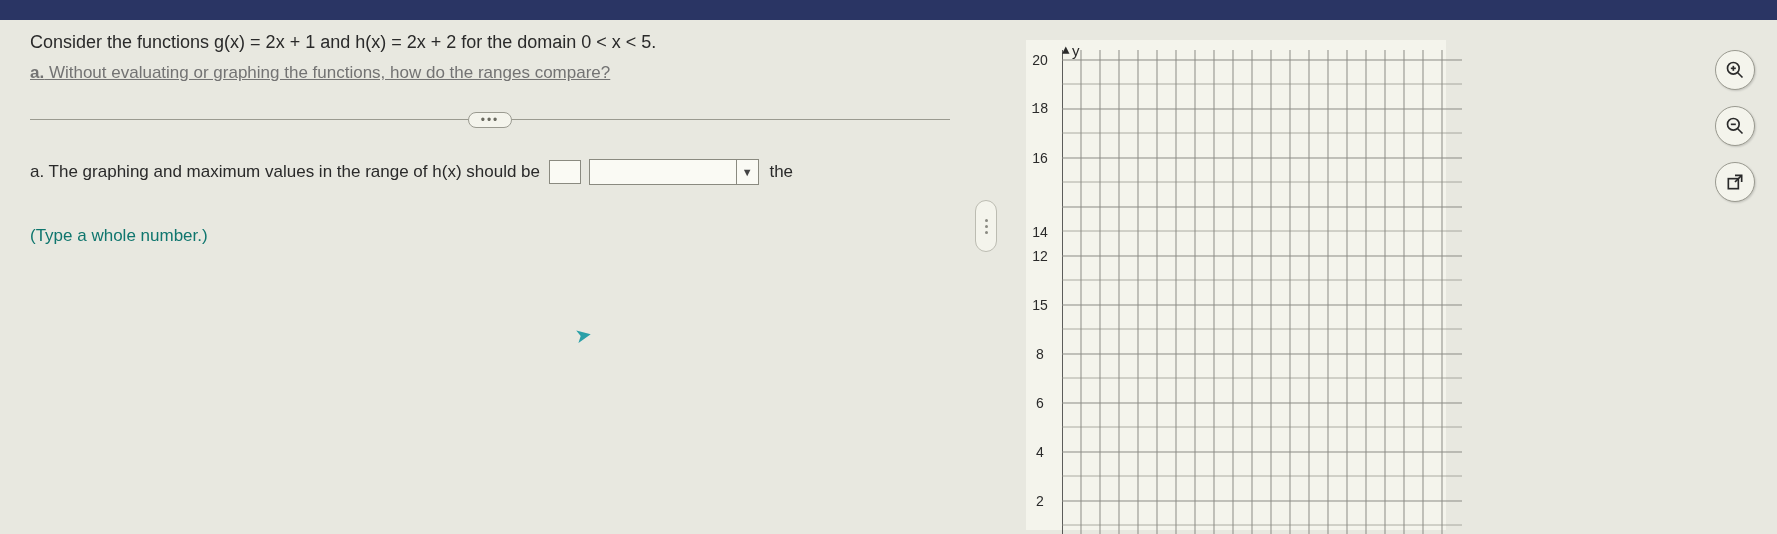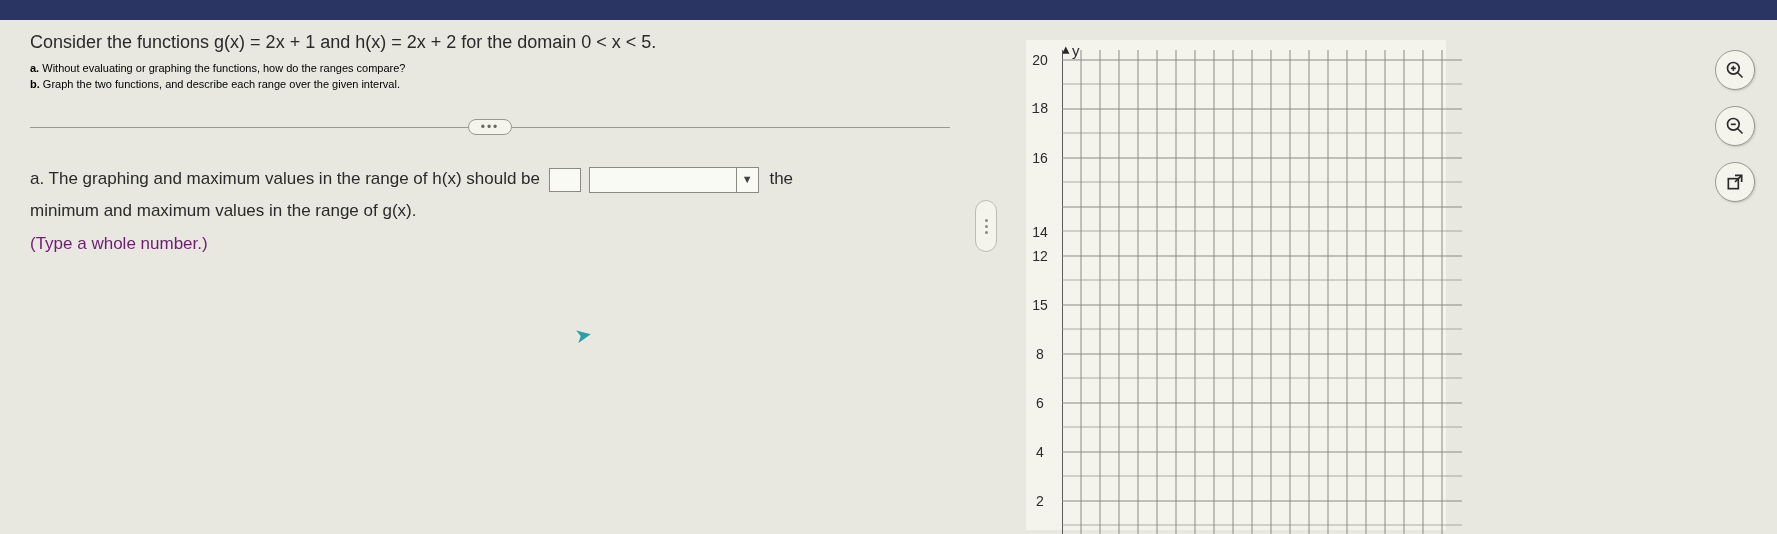--- a/index.html
+++ b/index.html
@@ -7,32 +7,32 @@
       font-family: Arial, sans-serif;
       background: #e8e8e0;
       width: 1777px;
       height: 534px;
       position: relative;
       overflow: hidden;
     }
     .top-bar { position: absolute; top: 0; left: 0; right: 0; height: 20px; background: #2a3564; }
     .content { position: absolute; top: 30px; left: 30px; width: 920px; }
     .problem-stem { font-size: 18px; color: #2a2a2a; line-height: 1.4; margin-bottom: 6px; }
-    .part { font-size: 11px; color: #000000; line-height: 1.45; }
+    .part { font-size: 17px; color: #737373; line-height: 1.45; text-decoration: underline; }
     .part .bold { font-weight: bold; }
     .divider-wrap { display: flex; align-items: center; margin: 26px 0 28px 0; }
     .divider-line { height: 1px; background: #9a9a90; flex: 1; }
     .divider-btn { border: 1px solid #9a9a90; background: #f4f4ec; border-radius: 10px; padding: 0 12px; height: 16px; display: flex; align-items: center; justify-content: center; margin: 0 0; }
     .dots { font-size: 12px; letter-spacing: 2px; color: #6a6a60; line-height: 1; }
     .answer-text { font-size: 17px; color: #2a2a2a; line-height: 1.9; }
     .answer-input { display: inline-block; width: 32px; height: 24px; border: 1px solid #8a8a80; background: #fafaf4; vertical-align: middle; margin: 0 4px; text-align: center; }
     .answer-select { display: inline-flex; align-items: center; width: 170px; height: 26px; border: 1px solid #8a8a80; background: #fafaf4; vertical-align: middle; margin: 0 6px 0 4px; }
     .select-body { flex: 1; }
     .select-caret { width: 22px; height: 100%; border-left: 1px solid #8a8a80; display: flex; align-items: center; justify-content: center; font-size: 11px; color: #444; }
-    .hint-text { color: #701a75; }
+    .hint-text { color: #0f766e; }
 
     .middle-handle { position: absolute; top: 200px; left: 975px; width: 22px; height: 52px; background: #f4f4ec; border: 1px solid #bcbcb2; border-radius: 11px; display: flex; align-items: center; justify-content: center; flex-direction: column; gap: 3px; }
     .middle-handle .d { width: 3px; height: 3px; background: #8a8a82; border-radius: 50%; }
 
     .chart-area { position: absolute; top: 40px; left: 1026px; width: 420px; height: 490px; background: #f4f4ec; }
     .chart-ylabel { position: absolute; font-size: 14px; color: #2a2a2a; text-align: center; }
     .chart-axis-label { position: absolute; font-size: 15px; color: #2a2a2a; }
     svg.grid { position: absolute; }
 
     .tools { position: absolute; top: 50px; right: 22px; display: flex; flex-direction: column; gap: 16px; }
@@ -44,39 +44,35 @@
 </head>
 <body>
 
 <div class="top-bar"></div>
 
 <div class="content">
   <div class="problem-stem">Consider the functions g(x) = 2x + 1 and h(x) = 2x + 2 for the domain 0 &lt; x &lt; 5.</div>
   <div class="part">
     <span class="bold">a.</span><span> Without evaluating or graphing the functions, how do the ranges compare?</span>
   </div>
-  <div class="part">
-    <span class="bold">b.</span><span> Graph the two functions, and describe each range over the given interval.</span>
-  </div>
 
   <div class="divider-wrap">
     <div class="divider-line"></div>
     <div class="divider-btn">
       <span class="dots">•••</span>
     </div>
     <div class="divider-line"></div>
   </div>
 
   <div class="answer-text">
     <span class="bold">a.</span><span> The graphing and maximum values in the range of h(x) should be </span><input class="answer-input" value="" style=""><span class="answer-select">
         <span class="select-body"></span>
         <span class="select-caret">▼</span>
       </span><span> the</span>
     <br>
-    <span>minimum and maximum values in the range of g(x).</span>
     <br>
     <span class="hint-text">(Type a whole number.)</span>
   </div>
 </div>
 
 <div class="middle-handle">
   <div class="d"></div>
   <div class="d"></div>
   <div class="d"></div>
 </div>

